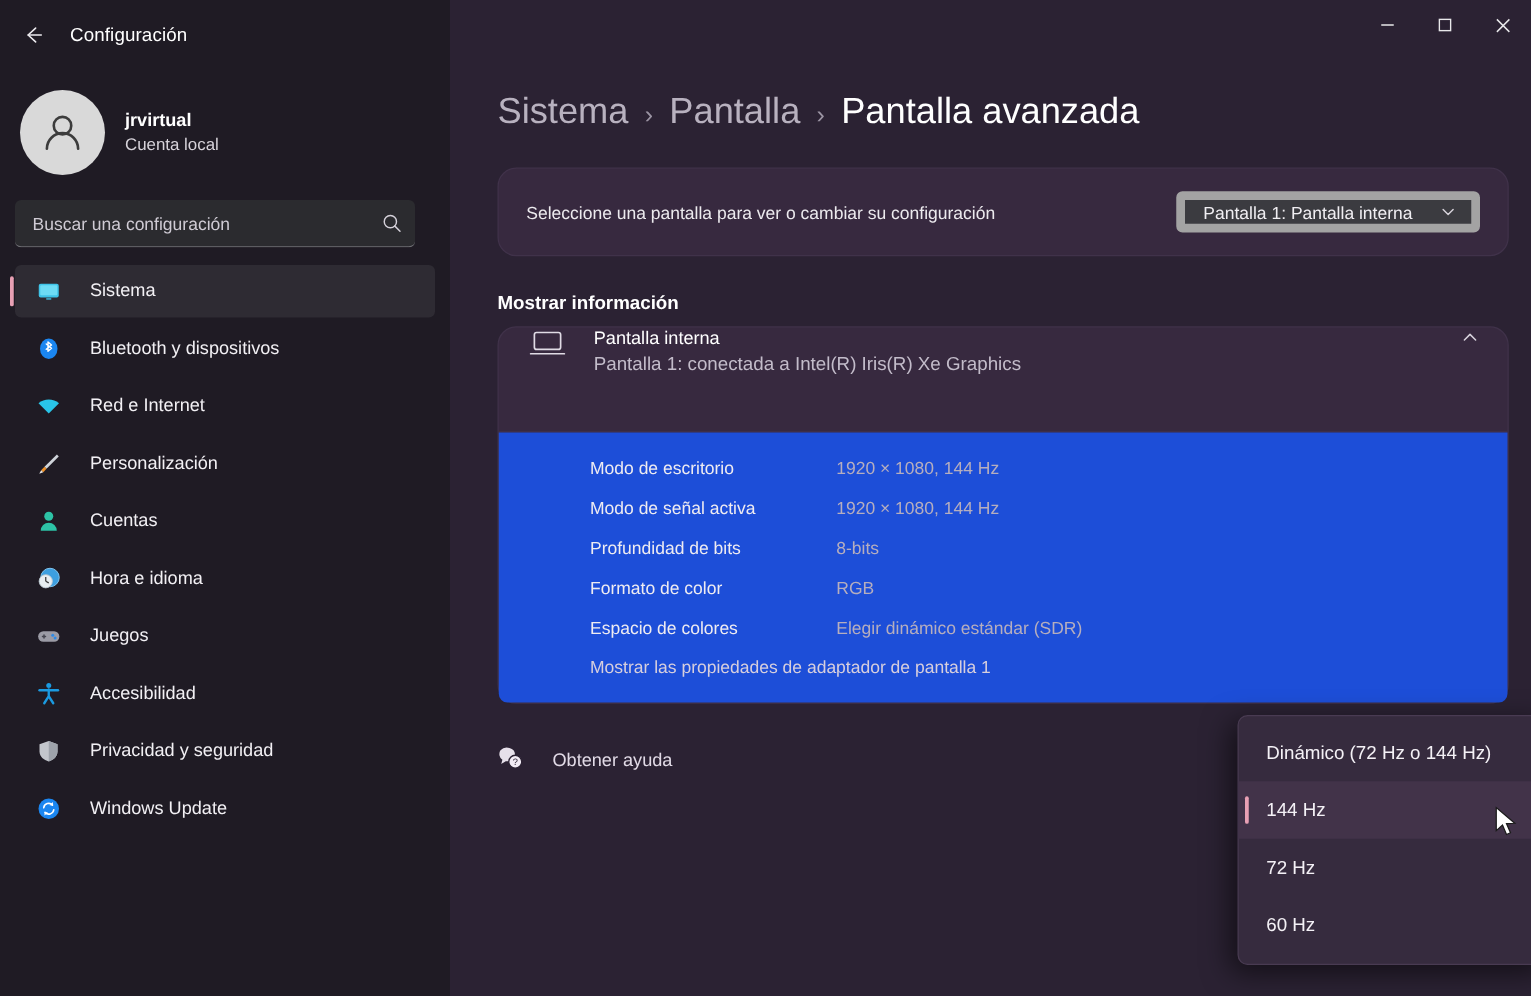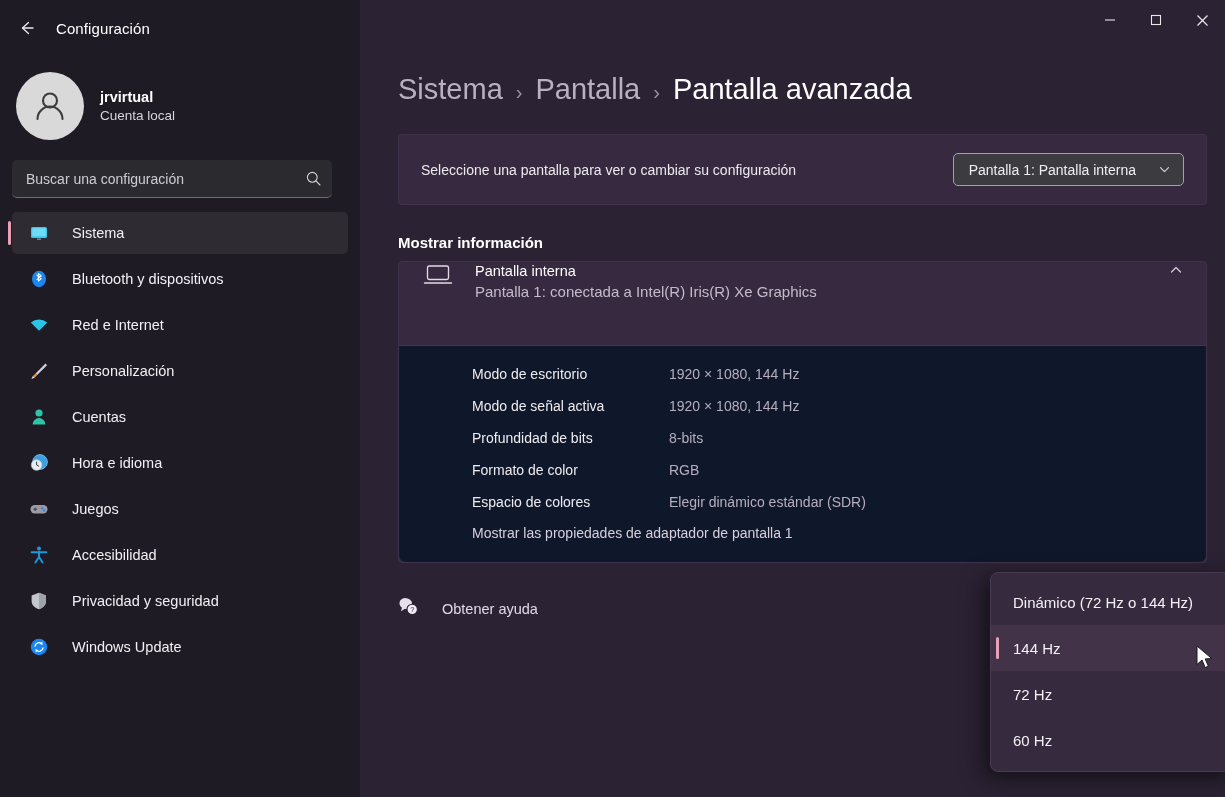--- a/index.html
+++ b/index.html
@@ -158,37 +158,37 @@
     color: #b8b1bf;
     cursor: pointer;
     white-space: nowrap;
   }
   .crumb.current { color: #ffffff; cursor: default; text-align: center; }
   .crumb-sep { font-size: 20px; color: #9b94a3; }
 
   .card {
     margin: 0 18px 0 38px;
     background: #37293f;
-    border-radius: 4px;
+    border-radius: 15px;
     border: 1px solid #40324a;
   }
 
   .select-card {
     margin-top: 28px;
     height: 71px;
     display: flex;
     align-items: center;
     padding: 0 22px 0 22px;
   }
   .select-label { font-size: 14px; color: #eceaee; }
   .combo {
     margin-left: auto;
     height: 33px;
     background: #3b3b40;
-    border: 1px solid #a3a3a3;
+    border: 7px solid #a3a3a3;
     border-radius: 5px;
     display: flex;
     align-items: center;
     padding: 0 12px 0 15px;
     cursor: pointer;
     gap: 22px;
   }
   .combo-text { font-size: 14px; color: #f0eef2; white-space: nowrap; }
 
   .section-title {
@@ -207,21 +207,21 @@
     border-radius: 7px 7px 0 0;
     border-bottom: 1px solid #453551;
   }
   .exp-icon { width: 34px; flex: none; display:flex; align-items:center; justify-content:center;}
   .exp-text { margin-left: 20px; line-height: 1.35; }
   .exp-title { font-size: 14.5px; color: #ffffff; }
   .exp-sub { font-size: 15px; color: #c3bcca; }
   .chev { margin-left: auto; color: #d8d3dd; }
 
   .details {
-    background: #0f172a;
+    background: #1d4ed8;
     border-radius: 0 0 7px 7px;
     padding: 12px 0 14px 0;
   }
   .detail-row {
     display: flex;
     align-items: center;
     height: 32px;
     padding-left: 73px;
   }
   .detail-key { width: 197px; font-size: 14px; color: #efecf1; flex: none; }

